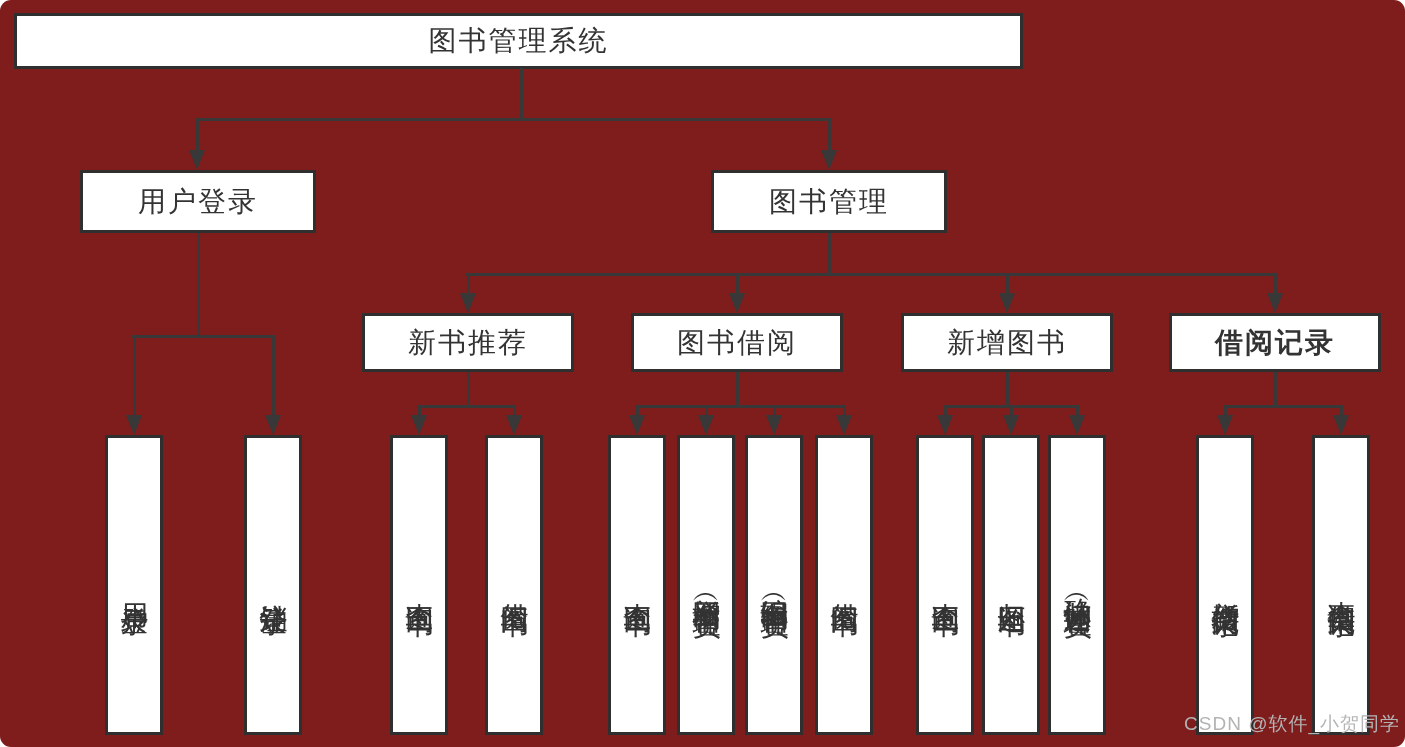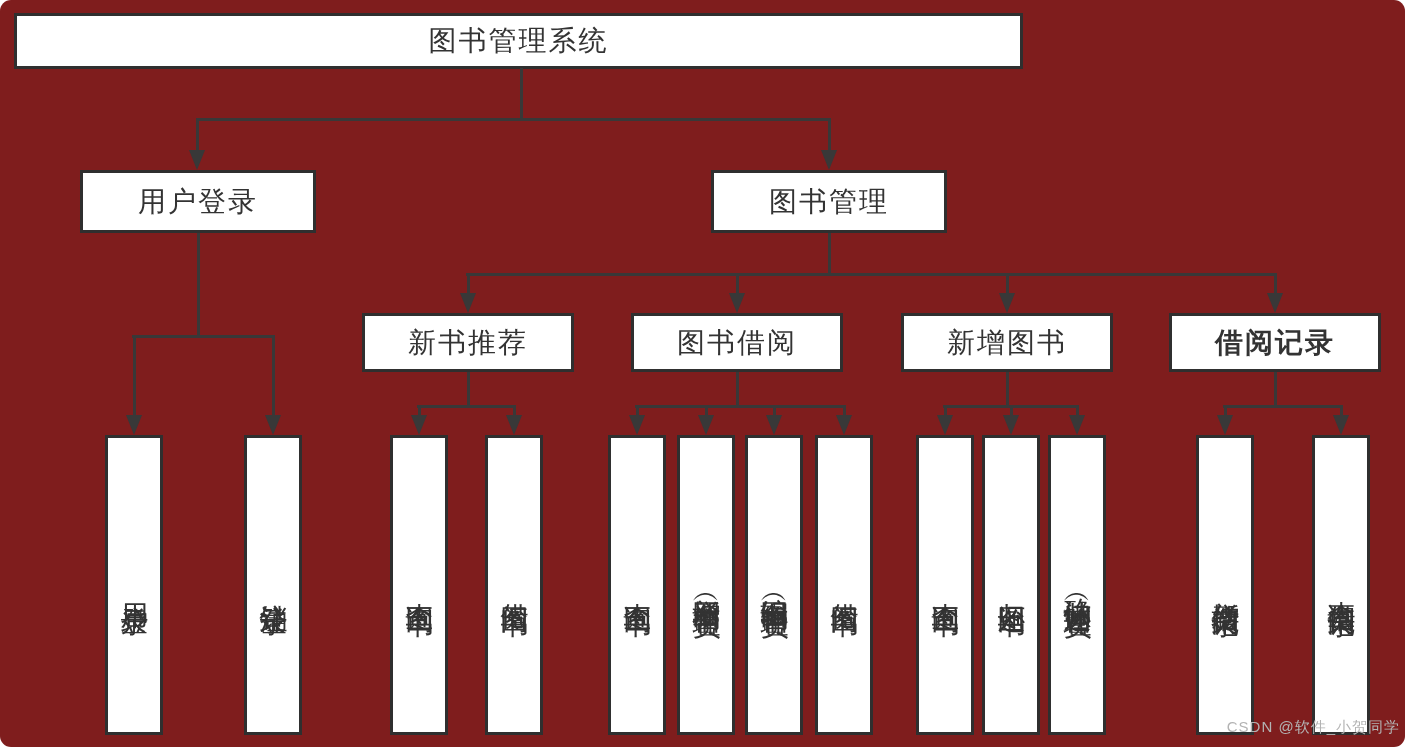--- a/index.html
+++ b/index.html
@@ -19,21 +19,21 @@
   .hl,.vl{position:absolute;background:#383838;}
   .hl{height:3px;}
   .vl{width:3px;}
   .ar{
     position:absolute;width:0;height:0;
     border-left:8px solid transparent;border-right:8px solid transparent;
     border-top:20px solid #383838;
   }
   #watermark{
     position:absolute;right:5px;bottom:10px;z-index:5;
-    font-size:15px;color:#b3b3b3;letter-spacing:1px;white-space:nowrap;
+    font-size:19px;color:#b3b3b3;letter-spacing:1px;white-space:nowrap;
   }
 </style>
 </head>
 <body>
 
 <div id="stage">
 
   <div class="box" style="left:14px;top:13px;width:1009px;height:56px;">图书管理系统</div>
 
   <div class="box" style="left:80px;top:170px;width:236px;height:63px;">用户登录</div>

